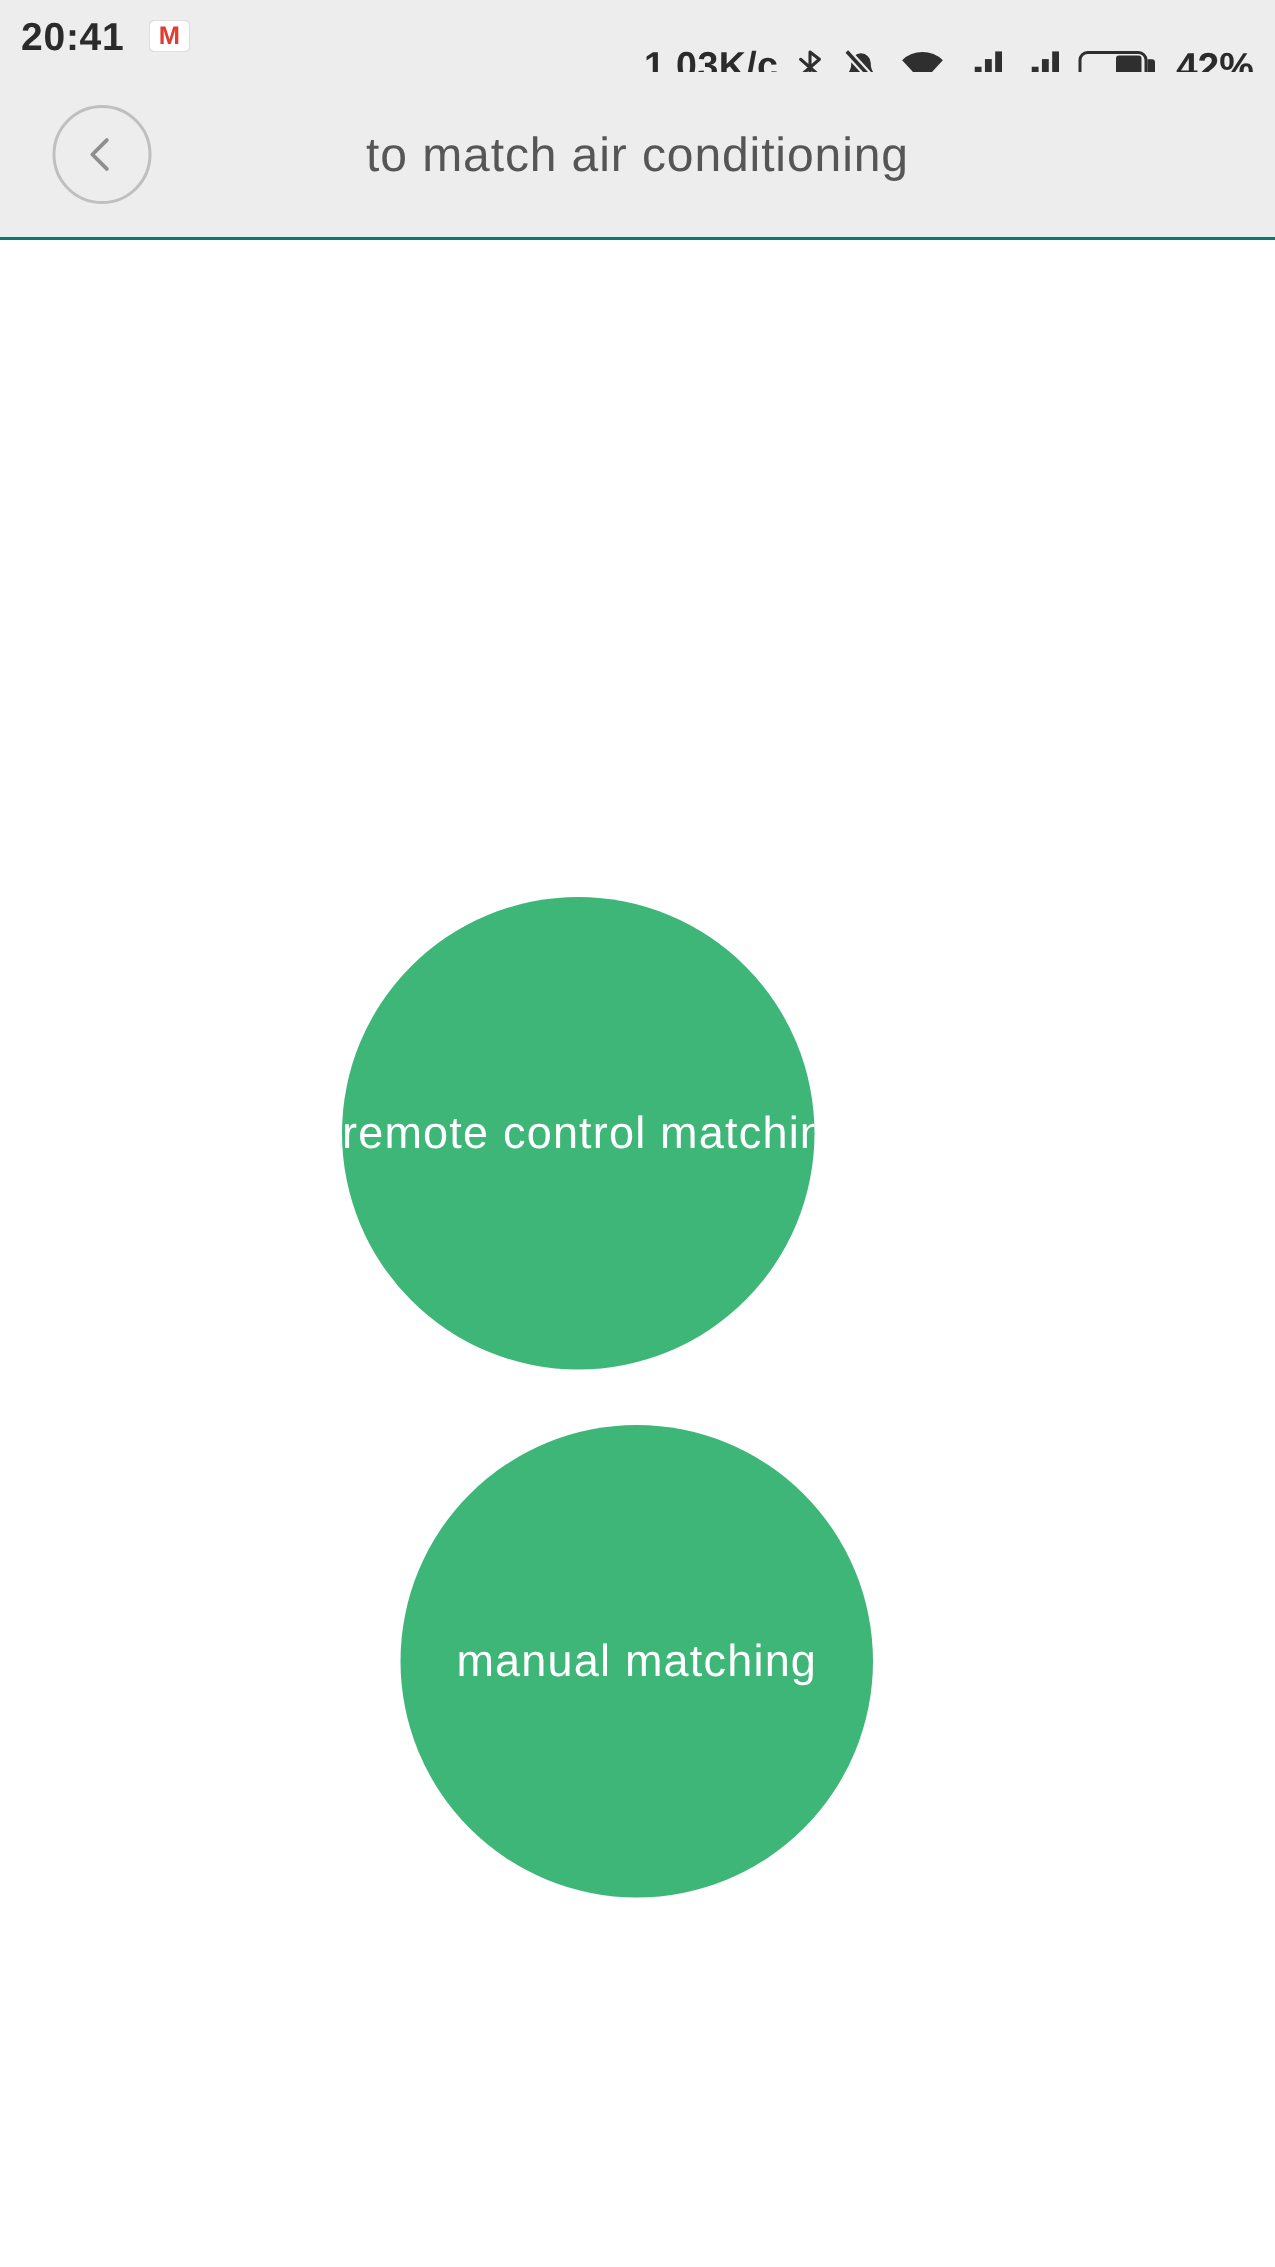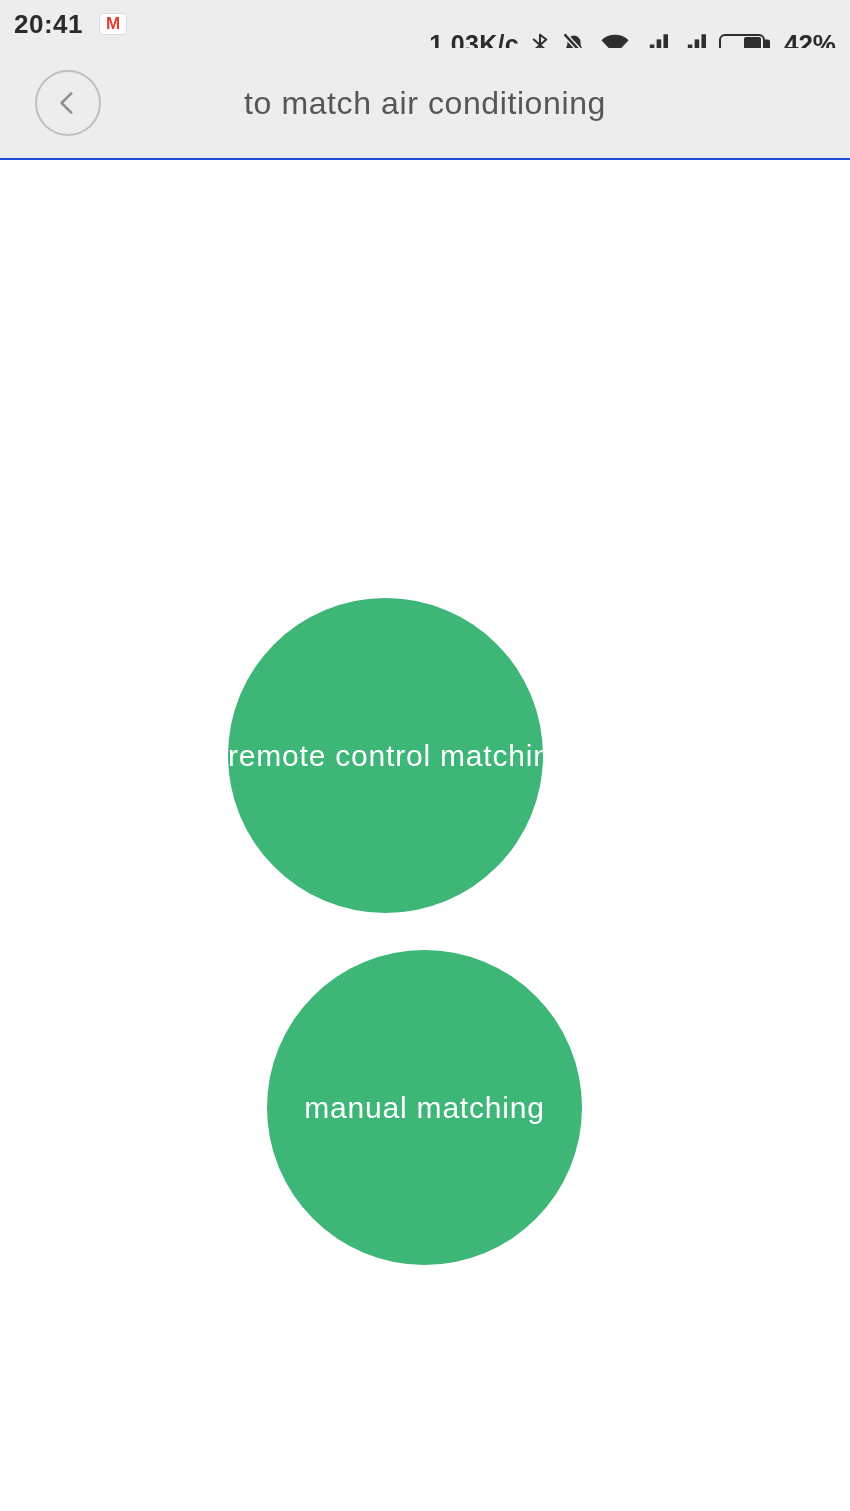--- a/index.html
+++ b/index.html
@@ -58,21 +58,21 @@
     border-radius: 0 2px 2px 0;
   }
   .batt-pct { font-size: 26px; font-weight: bold; color: #2b2b2b; }
 
   
   .header {
     position: absolute;
     top: 48px; left: 0;
     width: 850px; height: 112px;
     background: #ededed;
-    border-bottom: 2px solid #1d4ed8;
+    border-bottom: 2px solid #0f766e;
   }
   .back-btn {
     position: absolute;
     left: 35px; top: 50%;
     transform: translateY(-50%);
     width: 66px; height: 66px;
     border: 2px solid #bfbfbf;
     border-radius: 50%;
     display: flex; align-items: center; justify-content: center;
     cursor: pointer;

